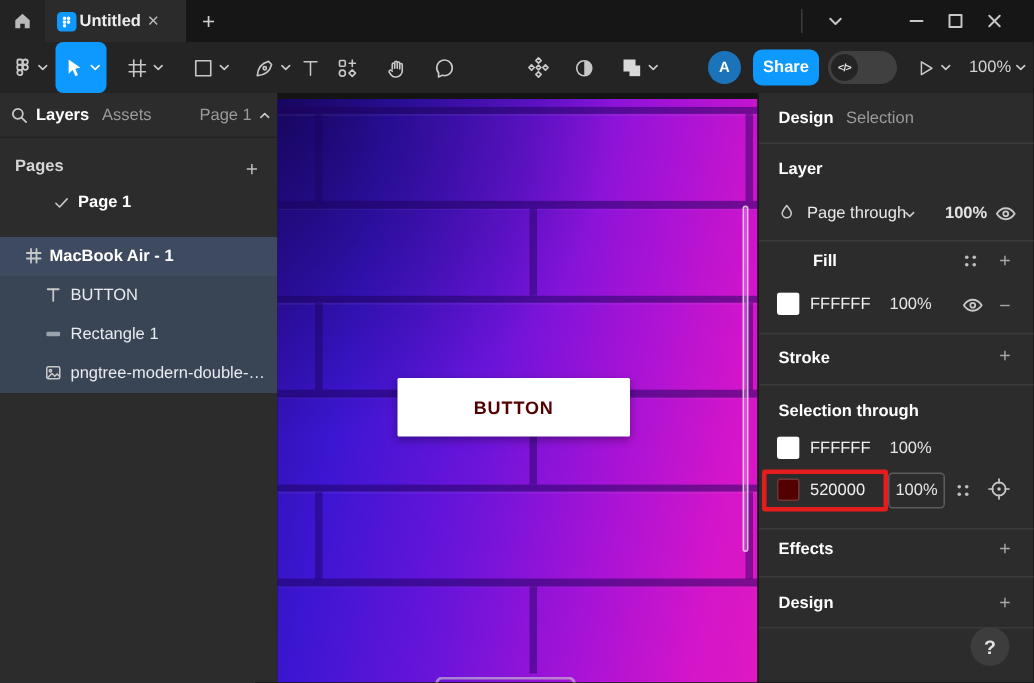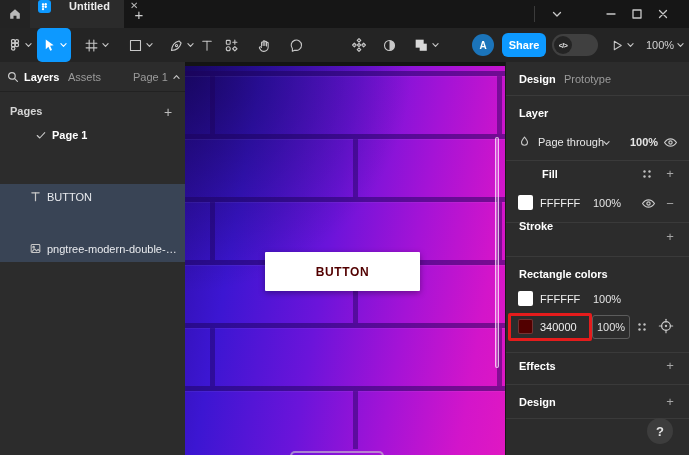--- a/index.html
+++ b/index.html
@@ -11,21 +11,21 @@
   }
   svg { display:block; }
   .ico  { stroke:#c8c8c8; fill:none; stroke-width:1.3; stroke-linecap:round; stroke-linejoin:round; }
   .icoF { fill:#c8c8c8; stroke:none; }
 
   
   .titlebar { position:absolute; left:0; top:0; width:689px; height:28px; background:#161616; }
   .home-btn { position:absolute; left:0; top:0; width:30px; height:28px; background:#232323;
               display:flex; align-items:center; justify-content:center; }
   .tab { position:absolute; left:30px; top:0; width:94px; height:28px; background:#2b2b2b;
-         display:flex; align-items:flex-start; gap:18px; padding:0 8px; }
+         display:flex; align-items:center; gap:2px; padding:0 8px; }
   .tab-icon { width:13px; height:13px; border-radius:3px; background:#0d99ff; flex:0 0 auto;
               display:flex; align-items:center; justify-content:center; }
   .tab-title { font-weight:700; color:#ececec; white-space:nowrap; }
   .tab-close { color:#b9b9b9; font-size:10px; margin-left:2px; cursor:default; }
   .new-tab { position:absolute; left:126px; top:0; width:26px; height:28px; color:#cfcfcf; font-size:15px;
              display:flex; align-items:center; justify-content:center; }
   .tb-divider { position:absolute; left:534px; top:6px; width:1px; height:16px; background:#3b3b3b; }
   .win-ctrl { position:absolute; top:0; width:26px; height:28px; display:flex; align-items:center; justify-content:center; }
 
   
@@ -360,33 +360,54 @@
     <span class="lp-check">
       <svg width="10" height="9" viewBox="0 0 12 10">
           <polyline class="ico" stroke="#d8d8d8" points="1.5,5 4.5,8 10.5,1.5"></polyline>
         </svg>
     </span>
     <span class="lp-page-name">Page 1</span>
   </div>
 
   <div class="kids-bg"></div>
 
+  <div class="layer-row row-frame">
+    <span class="licon-parent">
+      <svg width="11" height="11" viewBox="0 0 12 12">
+          <g class="ico" stroke="#aeb6c2" stroke-width="1">
+            <line x1="4" y1="1" x2="4" y2="11"></line>
+            <line x1="8" y1="1" x2="8" y2="11"></line>
+            <line x1="1" y1="4" x2="11" y2="4"></line>
+            <line x1="1" y1="8" x2="11" y2="8"></line>
+          </g>
+        </svg>
+    </span>
+    <span class="lname">MacBook Air - 1</span>
+  </div>
 
   <div class="layer-row row-kid1">
     <span class="licon-kid">
       <svg width="11" height="11" viewBox="0 0 12 12">
           <g class="ico" stroke="#aeb6c2" stroke-width="1.1">
             <line x1="2" y1="2" x2="10" y2="2"></line>
             <line x1="6" y1="2" x2="6" y2="10.5"></line>
           </g>
         </svg>
     </span>
     <span class="lname">BUTTON</span>
   </div>
 
+  <div class="layer-row row-kid2">
+    <span class="licon-kid">
+      <svg width="11" height="11" viewBox="0 0 12 12">
+          <rect x="1" y="4.5" width="10" height="3.4" rx="1" fill="#9aa2ae"></rect>
+        </svg>
+    </span>
+    <span class="lname">Rectangle 1</span>
+  </div>
 
   <div class="layer-row row-kid3">
     <span class="licon-kid">
       <svg width="11" height="11" viewBox="0 0 14 14">
           <g class="ico" stroke="#aeb6c2" stroke-width="1">
             <rect x="1.5" y="2" width="11" height="10" rx="1.2"></rect>
             <circle cx="4.6" cy="5.3" r="1"></circle>
             <path d="M2.5 11l3.4-3.4 2.4 2.4 2-2 2.2 2.2"></path>
           </g>
         </svg>
@@ -407,21 +428,21 @@
     <div class="joint" style="left:312px;top:262px;height:58px;"></div>
     <div class="joint" style="left:168px;top:325px;height:58px;"></div>
   </div>
   <div class="canvas-btn">BUTTON</div>
   <div class="v-scrollbar"></div>
   <div class="h-scroll-hint"></div>
 </div>
 
 <div class="right-panel">
   <span class="rp-tab-design">Design</span>
-  <span class="rp-tab-prototype">Prototype</span>
+  <span class="rp-tab-prototype">Selection</span>
   <div class="rp-div" style="top:33px;"></div>
 
   <span class="rp-title" style="top:45px;">Layer</span>
   <span style="position:absolute;left:12px;top:73px;">
     <svg width="13" height="13" viewBox="0 0 16 16">
         <path class="ico" stroke="#b5b5b5" d="M8 2.5c2.3 2.8 3.7 4.5 3.7 6.3a3.7 3.7 0 0 1-7.4 0C4.3 7 5.7 5.3 8 2.5Z"></path>
       </svg>
   </span>
   <span style="position:absolute;left:32px;top:74px;color:#e8e8e8;">Page through</span>
   <svg style="position:absolute;left:97px;top:78px;" width="7" height="6" viewBox="0 0 8 7">
@@ -453,31 +474,31 @@
   <span class="opval" style="left:87px;top:135px;">100%</span>
   <span style="position:absolute;left:135px;top:136px;">
     <svg width="15" height="11" viewBox="0 0 16 12">
         <path class="ico" stroke="#cdcdcd" d="M1.5 6C3.3 3.3 5.5 2 8 2s4.7 1.3 6.5 4C12.7 8.7 10.5 10 8 10S3.3 8.7 1.5 6Z"></path>
         <circle class="ico" stroke="#cdcdcd" cx="8" cy="6" r="1.8"></circle>
       </svg>
   </span>
   <span class="rp-plus" style="left:156px;top:133px;">−</span>
   <div class="rp-div" style="top:160px;"></div>
 
-  <span class="rp-title" style="top:158px;">Stroke</span>
+  <span class="rp-title" style="top:171px;">Stroke</span>
   <span class="rp-plus" style="left:156px;top:166px;">+</span>
   <div class="rp-div" style="top:194px;"></div>
 
-  <span class="rp-title" style="top:206px;">Rectangle colors</span>
+  <span class="rp-title" style="top:206px;">Selection through</span>
   <span class="swatch" style="left:12px;top:229px;background:#ffffff;"></span>
   <span class="hexval" style="left:34px;top:231px;">FFFFFF</span>
   <span class="opval" style="left:87px;top:231px;">100%</span>
 
   <span class="swatch" style="left:12px;top:257px;background:#520000;border-color:rgba(255,255,255,0.2);"></span>
-  <span class="hexval" style="left:34px;top:259px;">340000</span>
+  <span class="hexval" style="left:34px;top:259px;">520000</span>
   <div class="annot-box"></div>
   <div class="op-box">100%</div>
   <span class="dots4" style="left:130px;top:259px;">
     <svg width="12" height="12" viewBox="0 0 12 12">
         <g fill="#c0c0c0">
           <circle cx="3.5" cy="3.5" r="1.2"></circle>
           <circle cx="8.5" cy="3.5" r="1.2"></circle>
           <circle cx="3.5" cy="8.5" r="1.2"></circle>
           <circle cx="8.5" cy="8.5" r="1.2"></circle>
         </g>

